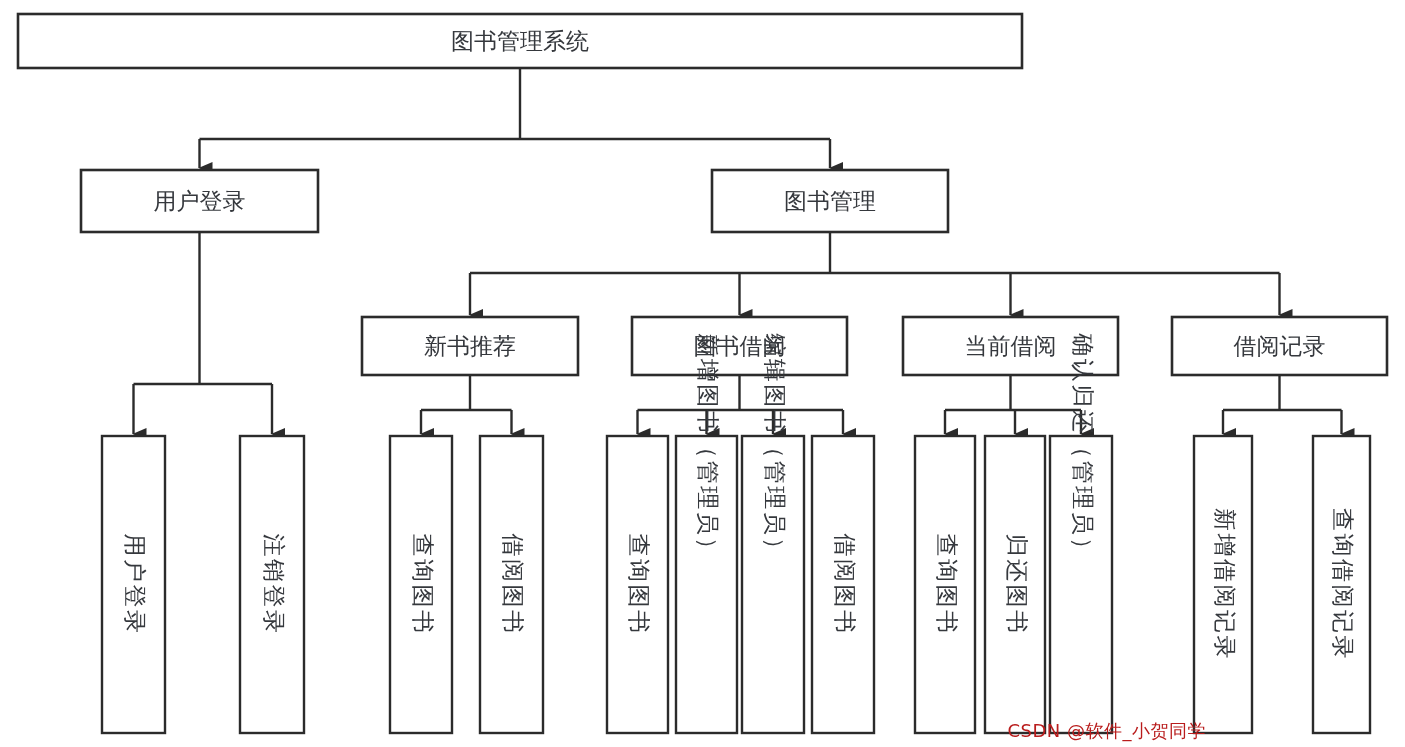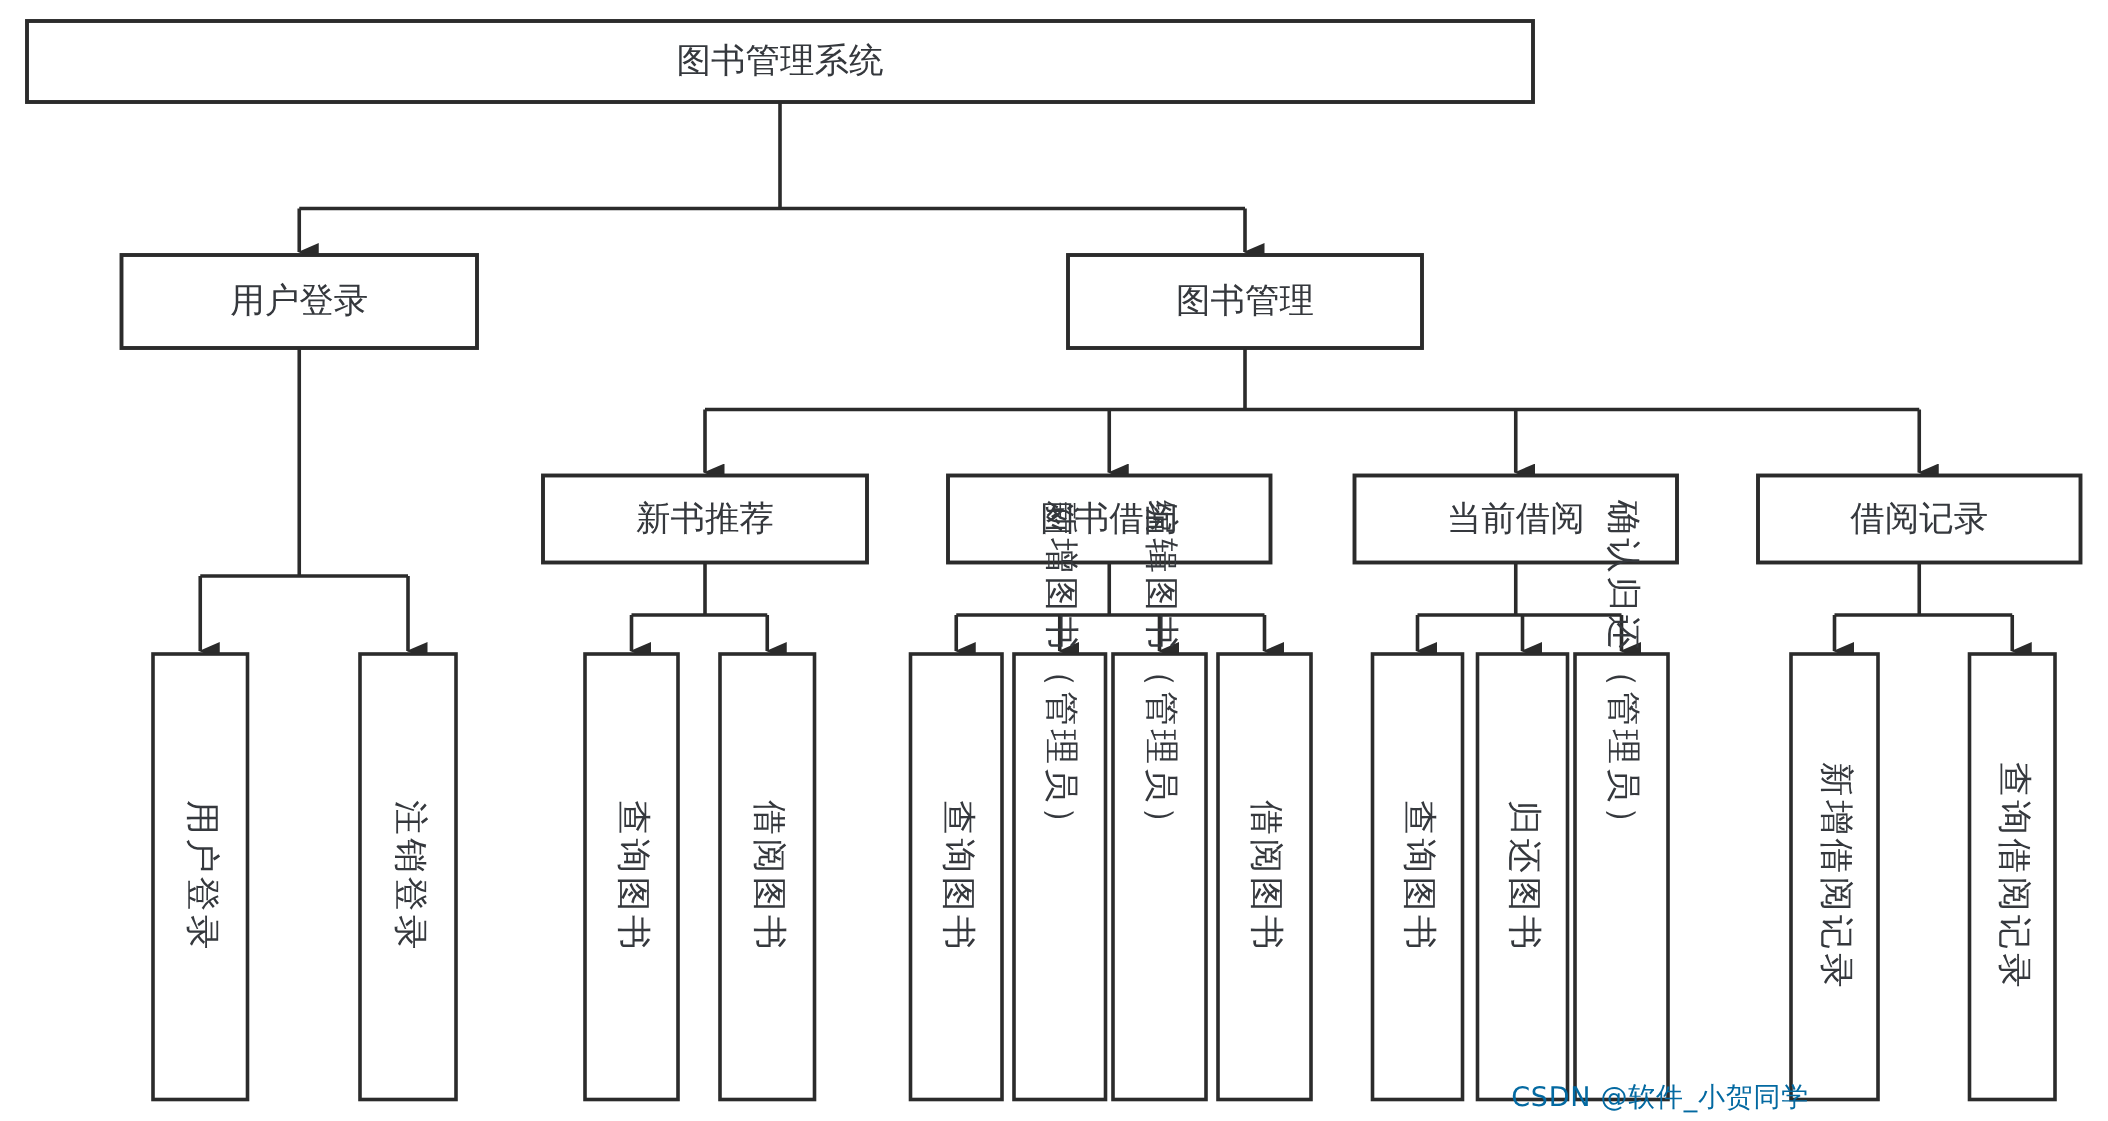--- a/index.html
+++ b/index.html
@@ -60,21 +60,21 @@
     letter-spacing: 2.5px;
     text-anchor: middle;
     dominant-baseline: middle;
   }
   .watermark {
     position: absolute;
     right: 9px;
     bottom: 4px;
     font-family: "DejaVu Sans", "Liberation Sans", sans-serif;
     font-size: 18px;
-    color: #0369a1;
+    color: #b91c1c;
     letter-spacing: 0.5px;
     white-space: nowrap;
     user-select: none;
   }
 </style>
 </head>
 <body>
 
 <div id="diagram-root">
 

